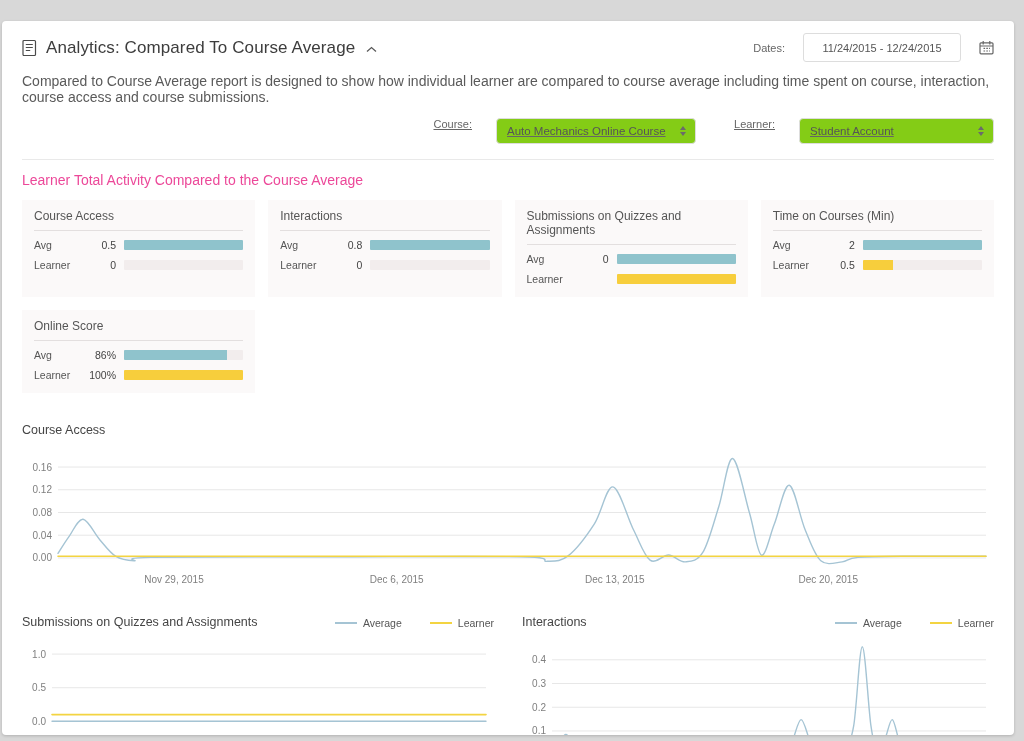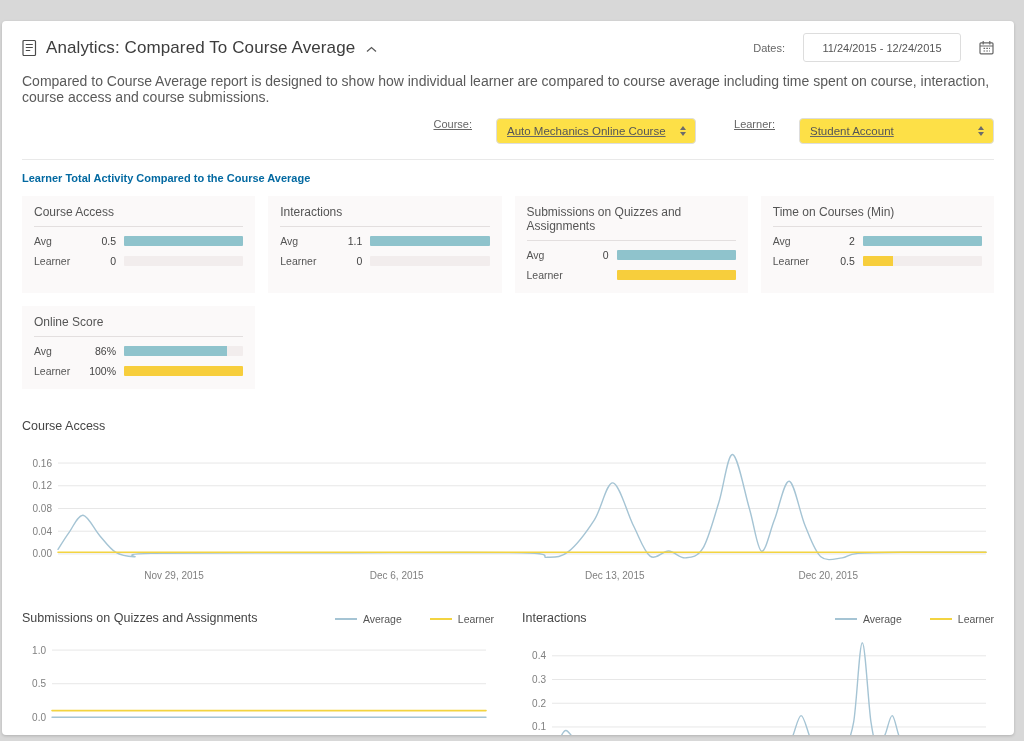--- a/index.html
+++ b/index.html
@@ -25,31 +25,31 @@
   .dates-input{
     width:152px;height:25px;border:1px solid #ddd;border-radius:3px;
     font-size:11px;color:#555;text-align:center;outline:none;
     font-family:"Liberation Sans","DejaVu Sans",sans-serif;
   }
   .description{font-size:14px;color:#5a5a5a;margin:11px 0 0;}
   
   .filters-row{display:flex;justify-content:flex-end;align-items:flex-start;gap:24px;margin-top:13px;font-size:11px;color:#666;text-decoration:underline;}
   .select{
     display:flex;align-items:center;justify-content:space-between;gap:12px;
-    border:1px solid #ddd;border-radius:4px;background:#fde047;height:26px;
+    border:1px solid #ddd;border-radius:4px;background:#84cc16;height:26px;
     padding:0 9px 0 10px;font-size:11.5px;color:#555;cursor:pointer;box-sizing:border-box;
   }
   .select.course{width:200px;margin-right:14px;}
   .select.learner{width:195px;}
   .arrows{display:flex;flex-direction:column;gap:2px;align-items:center;}
   .tri-up{width:0;height:0;border-left:3.5px solid transparent;border-right:3.5px solid transparent;border-bottom:4px solid #6b6b6b;}
   .tri-down{width:0;height:0;border-left:3.5px solid transparent;border-right:3.5px solid transparent;border-top:4px solid #6b6b6b;}
   
   .summary-section{margin-top:15px;border-top:1px solid #e9e9e9;padding-top:12px;}
-  .summary-title{font-size:11px;font-weight:700;color:#0369a1;margin:0;}
+  .summary-title{font-size:14px;font-weight:400;color:#ec4899;margin:0;}
   .cards{display:grid;grid-template-columns:repeat(4,1fr);gap:13px;margin-top:12px;}
   .card{background:#fbf9f9;padding:9px 12px 12px;box-sizing:border-box;}
   .card-title{font-size:12px;color:#555;padding-bottom:7px;border-bottom:1px solid #e3dfdf;}
   .card-row{display:flex;align-items:center;margin-top:8px;}
   .row-label{width:48px;font-size:10.5px;color:#555;}
   .row-value{width:34px;text-align:right;font-size:10.5px;color:#444;margin-right:8px;}
   .bar{flex:1;height:10px;background:#f2eded;border-radius:1px;overflow:hidden;}
   .bar-fill{display:block;height:100%;}
   
   .chart-block{margin-top:26px;}
@@ -145,21 +145,21 @@
           <span class="bar">
               <span class="bar-fill" style="width: 0%; background: transparent;"></span>
             </span>
         </div>
       </div>
 
       <div class="card">
         <div class="card-title">Interactions</div>
         <div class="card-row">
           <span class="row-label">Avg</span>
-          <span class="row-value">1.1</span>
+          <span class="row-value">0.8</span>
           <span class="bar">
               <span class="bar-fill" style="width: 100%; background: rgb(143, 195, 204);"></span>
             </span>
         </div>
         <div class="card-row">
           <span class="row-label">Learner</span>
           <span class="row-value">0</span>
           <span class="bar">
               <span class="bar-fill" style="width: 0%; background: transparent;"></span>
             </span>

